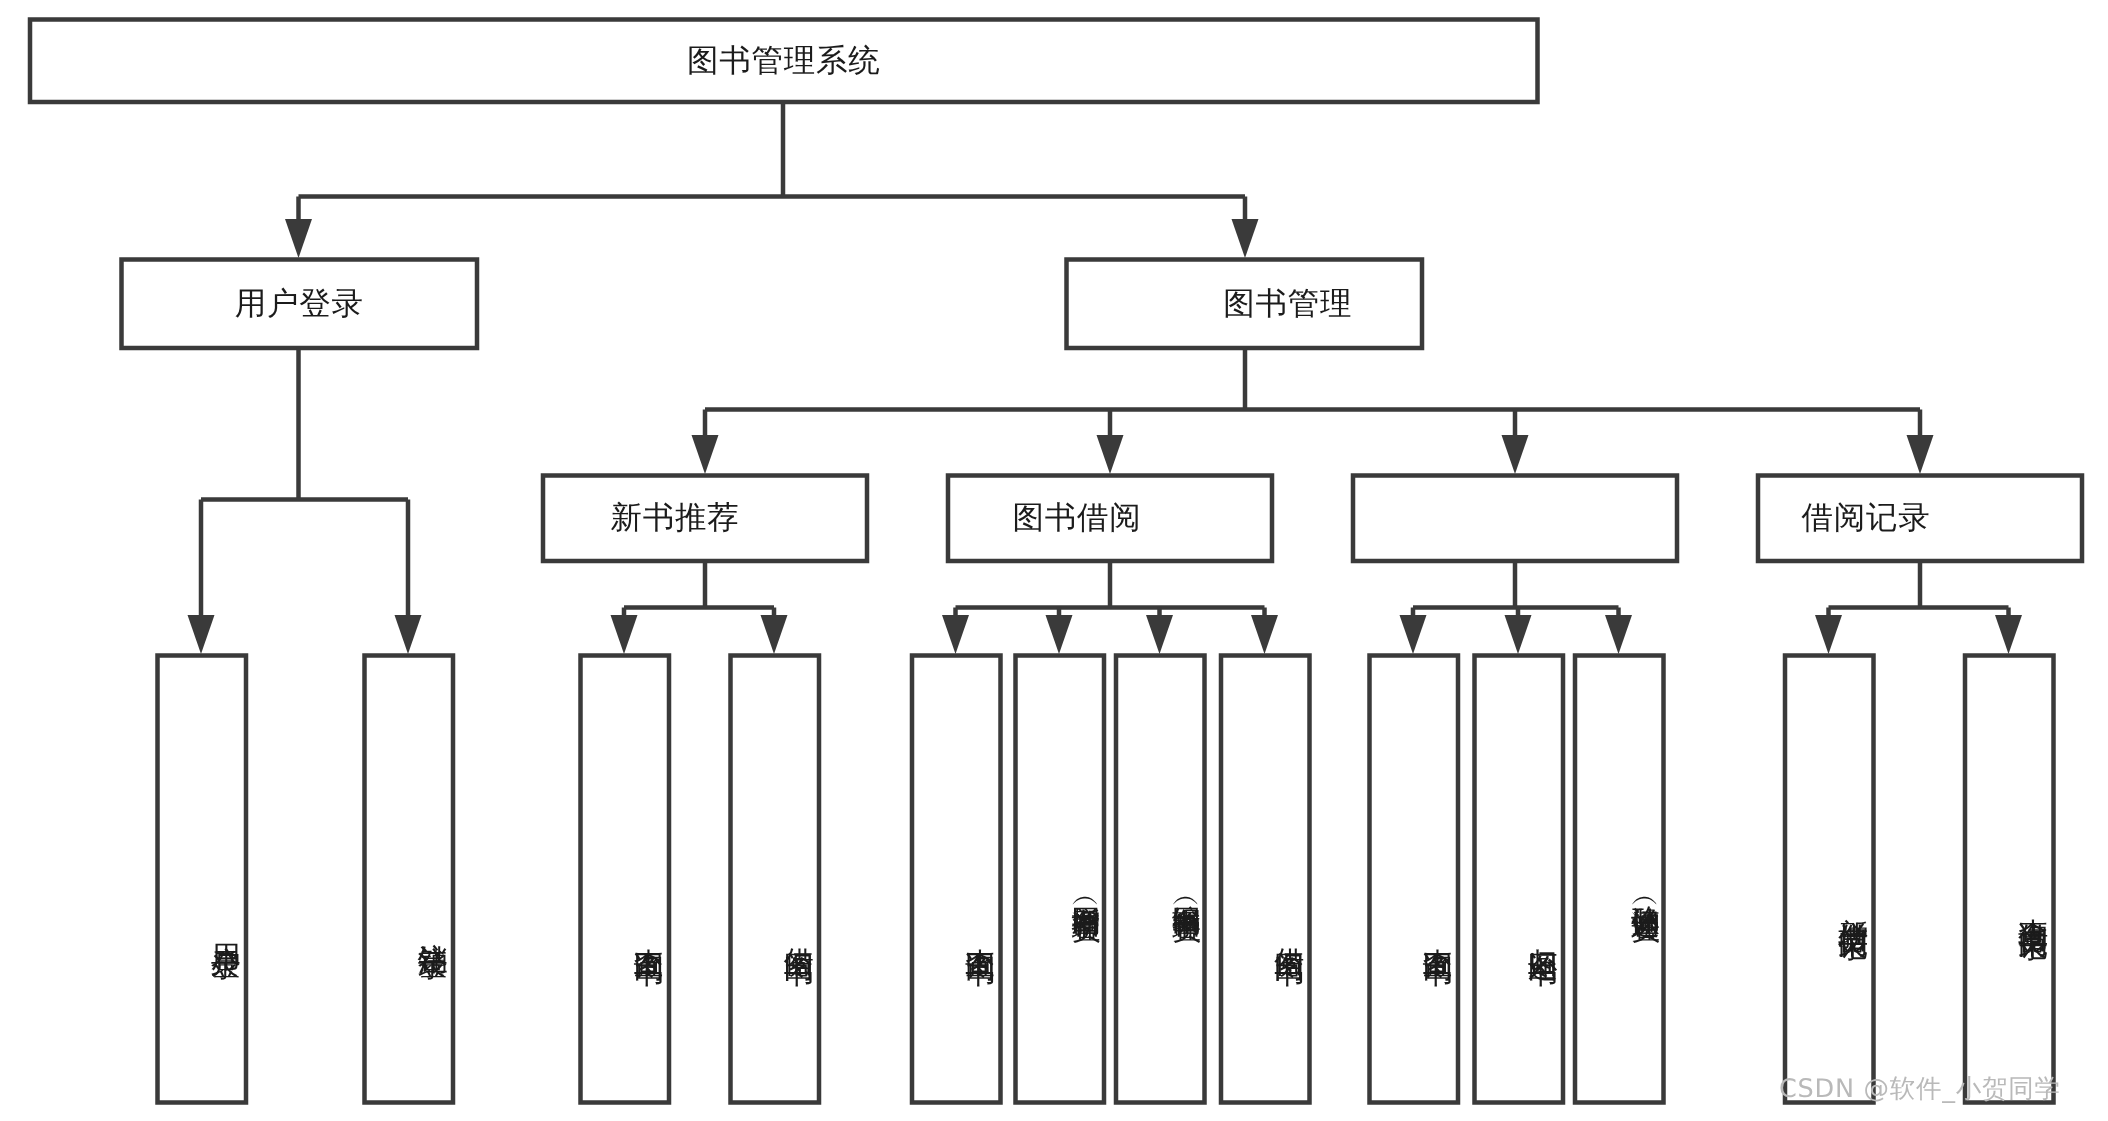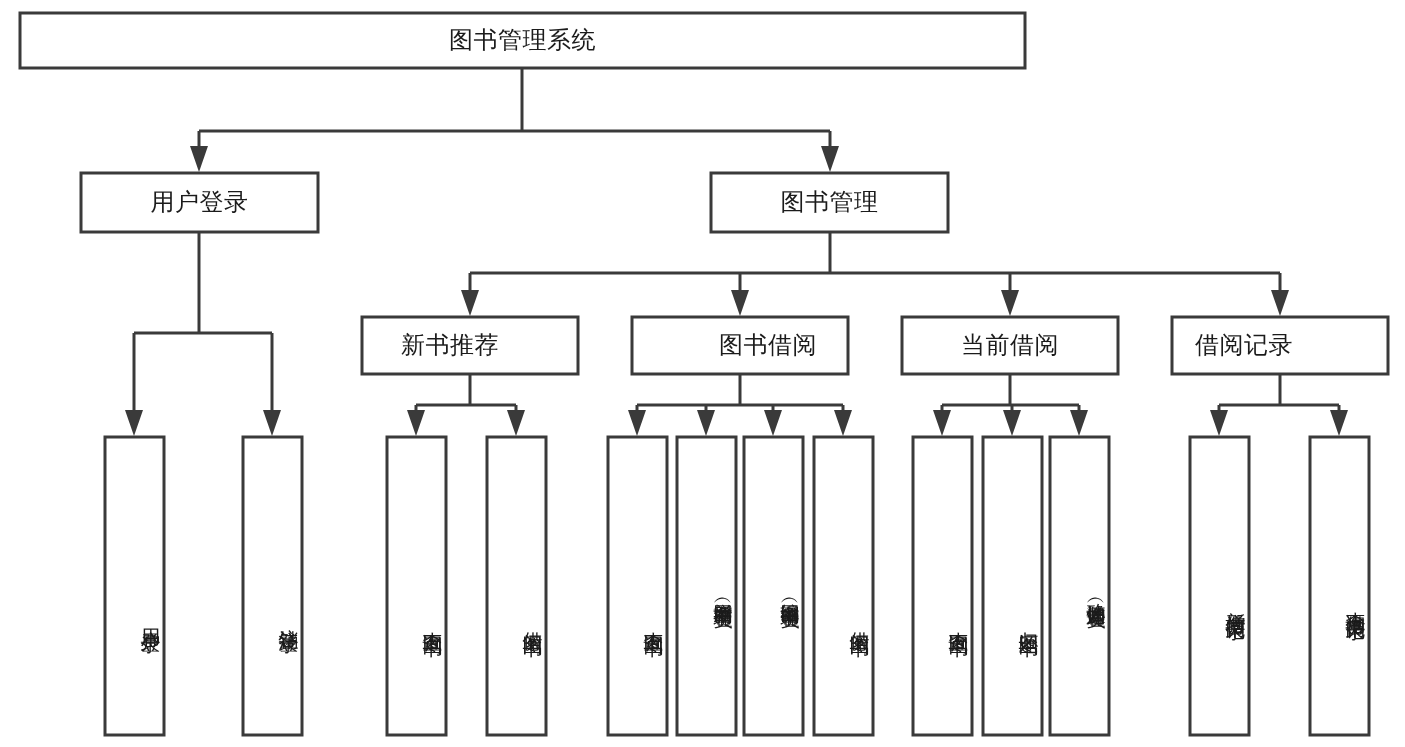--- a/index.html
+++ b/index.html
@@ -46,21 +46,21 @@
     position: absolute;
     display: flex;
     align-items: center;
     justify-content: center;
     color: #1b1b1b;
     font-family: "DejaVu Sans", "Liberation Sans", sans-serif;
     pointer-events: none;
     text-align: center;
   }
   .label-horizontal {
-    font-size: 24px;
+    font-size: 21px;
     line-height: 1.15;
     letter-spacing: 0.5px;
   }
   .label-vertical {
     writing-mode: vertical-rl;
     text-orientation: upright;
     font-size: 20px;
     line-height: 1.3;
     letter-spacing: 2px;
     align-items: flex-start;
@@ -189,39 +189,39 @@
       <path class="connector-line" d="M 1339 405 L 1339 412"></path>
       <polygon class="arrow-head" points="1210,410 1228,410 1219,436"></polygon>
       <polygon class="arrow-head" points="1330,410 1348,410 1339,436"></polygon>
     </g>
 
   </svg>
 
   <div class="node-label label-horizontal" style="left:20px; top:13px; width:1005px; height:55px;">图书管理系统</div>
 
   <div class="node-label label-horizontal" style="left:81px; top:173px; width:237px; height:59px;">用户登录</div>
-  <div class="node-label label-horizontal" style="left:711px; top:173px; width:237px; height:59px;">图书管理</div>
+  <div class="node-label label-horizontal" style="left:711px; top:173px; width:237px; height:59px;padding-left:29px;">图书管理</div>
 
   <div class="node-label label-horizontal" style="left:362px; top:317px; width:176px; height:57px;">新书推荐</div>
-  <div class="node-label label-horizontal" style="left:662px; top:317px; width:212px; height:57px;">图书借阅</div>
-  <div class="node-label label-horizontal" style="left:902px; top:317px; width:216px; height:57px;">当前借阅</div>
+  <div class="node-label label-horizontal" style="left:612px; top:317px; width:212px; height:57px;">图书借阅</div>
   <div class="node-label label-horizontal" style="left:1136px; top:317px; width:216px; height:57px;">借阅记录</div>
 
   <div class="node-label label-vertical" style="left:105px; top:491px; width:59px; height:244px;">用户登录</div>
   <div class="node-label label-vertical" style="left:243px; top:491px; width:59px; height:244px;">注销登录</div>
 
   <div class="node-label label-vertical" style="left:387px; top:497px; width:59px; height:238px;">查询图书</div>
   <div class="node-label label-vertical" style="left:487px; top:497px; width:59px; height:238px;">借阅图书</div>
 
   <div class="node-label label-vertical" style="left:608px; top:497px; width:59px; height:238px;">查询图书</div>
   <div class="node-label label-vertical tall-text" style="left:677px; top:441px; width:59px; height:294px;">新增图书（管理员）</div>
   <div class="node-label label-vertical tall-text" style="left:744px; top:441px; width:59px; height:294px;">编辑图书（管理员）</div>
   <div class="node-label label-vertical" style="left:814px; top:497px; width:59px; height:238px;">借阅图书</div>
 
   <div class="node-label label-vertical" style="left:913px; top:497px; width:59px; height:238px;">查询图书</div>
   <div class="node-label label-vertical" style="left:983px; top:497px; width:59px; height:238px;">归还图书</div>
   <div class="node-label label-vertical tall-text" style="left:1050px; top:441px; width:59px; height:294px;">确认归还（管理员）</div>
 
   <div class="node-label label-vertical" style="left:1190px; top:460px; width:59px; height:275px;">新增借阅记录</div>
   <div class="node-label label-vertical" style="left:1310px; top:460px; width:59px; height:275px;">查询借阅记录</div>
 
+  <div class="watermark">CSDN @软件_小贺同学</div>
 
 </div>
 
 </body></html>

